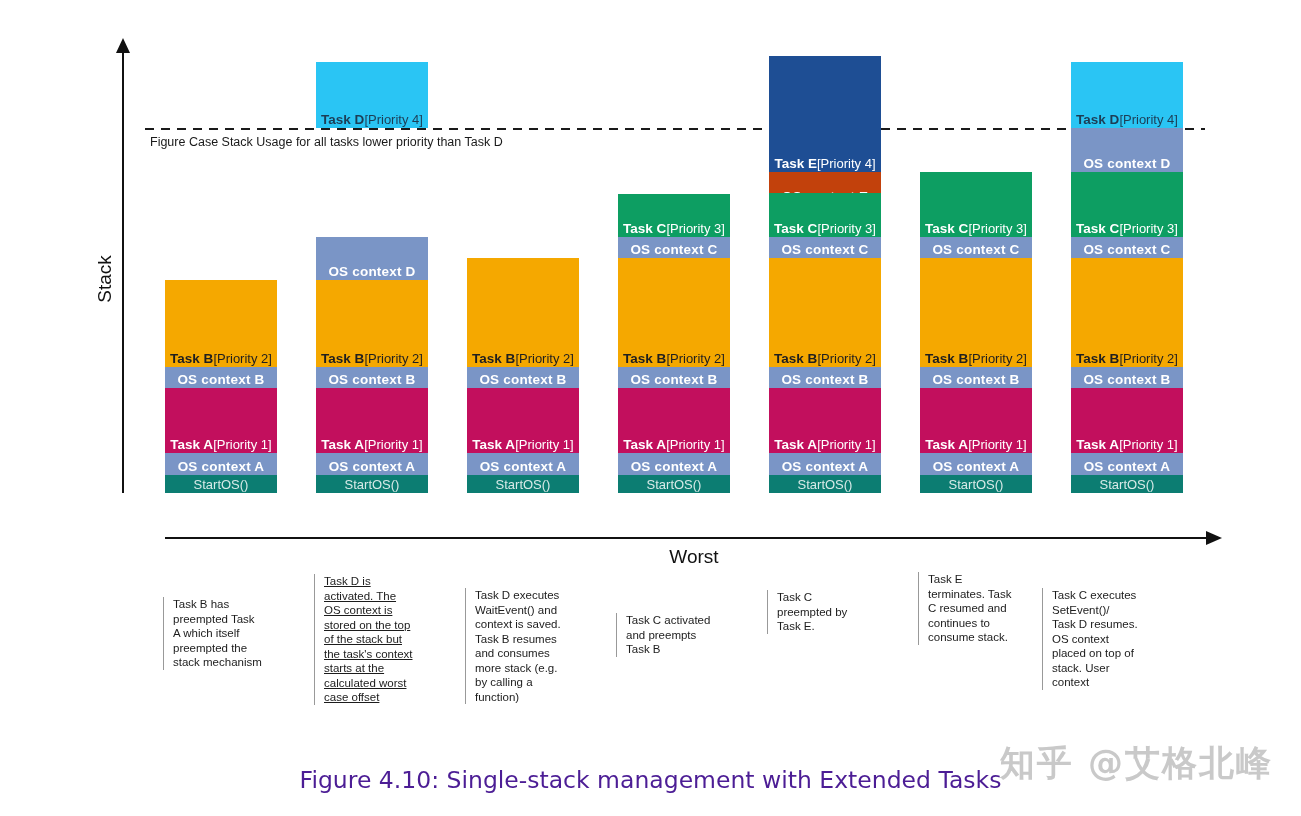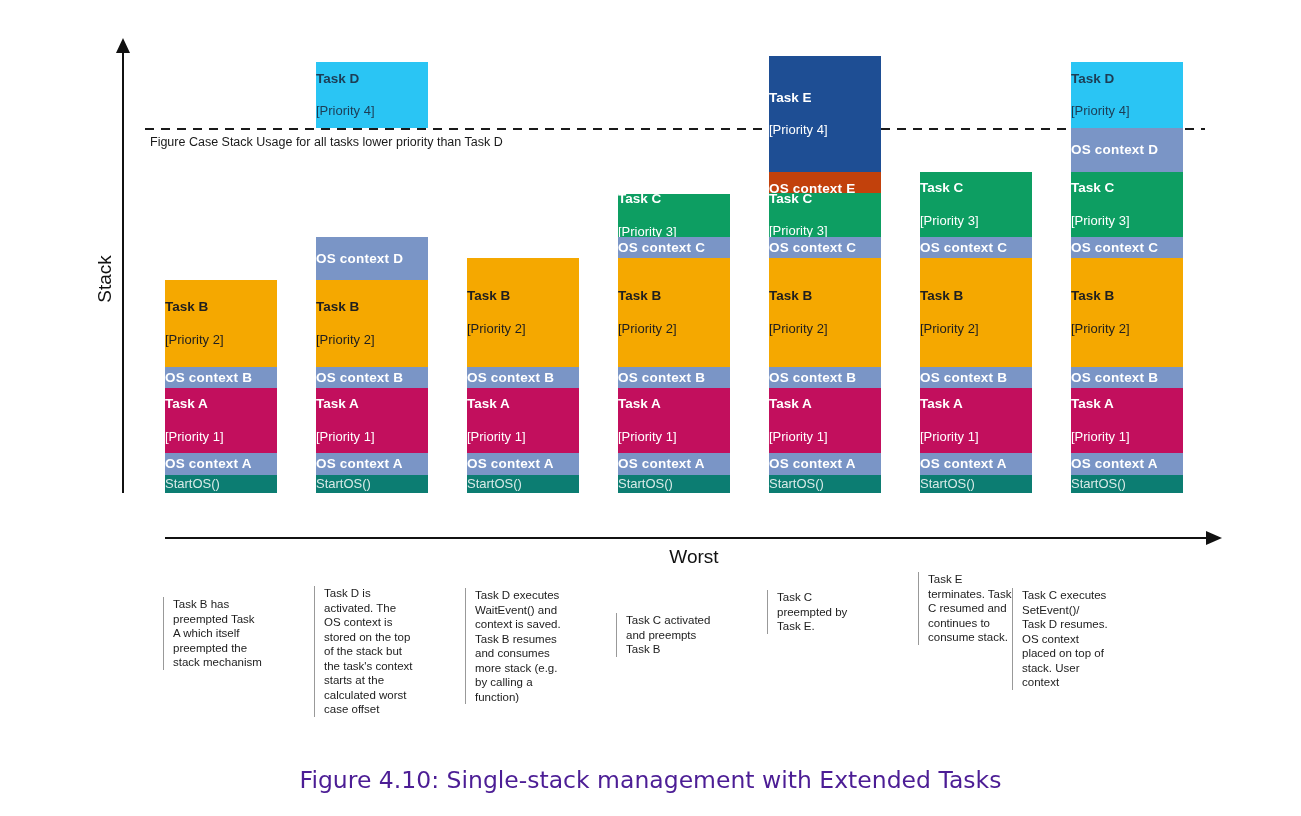--- a/index.html
+++ b/index.html
@@ -16,22 +16,22 @@
   .x-axis { position:absolute; left:165px; top:537px; width:1043px; height:2px; background:#111; z-index:3; }
   .x-arrow { position:absolute; left:1206px; top:531px; width:0; height:0;
     border-top:7px solid transparent; border-bottom:7px solid transparent; border-left:16px solid #111; z-index:3; }
   .x-label { position:absolute; left:649px; top:546px; width:90px; text-align:center;
     font-size:19px; color:#111; z-index:3; }
   
   .dashed { position:absolute; left:145px; top:128px; width:1060px; height:2px; z-index:1;
     background:repeating-linear-gradient(90deg,#1a1a1a 0 9px, transparent 9px 16px); }
   .dashed-label { position:absolute; left:150px; top:135px; font-size:12.5px; color:#1a1a1a; z-index:1; }
   
-  .segment { position:absolute; z-index:2; display:flex; flex-direction:column;
-    align-items:flex-start; justify-content:center; text-align:center; line-height:1.15; }
+  .segment { position:absolute; z-index:2; display:flex; flex-direction:row;
+    align-items:flex-end; justify-content:center; text-align:center; line-height:1.15; }
   .line1 { font-weight:700; font-size:13.5px; }
   .line2 { font-size:13px; margin-top:18px; }
   .c-task_a, .c-task_c, .c-task_e { color:#ffffff; }
   .c-task_b { color:#1f1f1f; }
   .c-task_d { color:#1d3d55; }
   .c-os { color:#ffffff; }
   .c-os .line1 { font-size:13.5px; letter-spacing:.2px; }
   .c-startos { color:#d8eae8; }
   .c-startos .line1 { font-weight:400; font-size:13px; }
   
@@ -227,21 +227,21 @@
       <div class="segment c-startos" style="left: 1071px; width: 112px; top: 475px; height: 18px; background: rgb(12, 125, 114);">
         <div class="line1">StartOS()</div>
       </div>
     </div>
   <div id="annotations-root">
       <div class="annotation" style="left: 163px; top: 597px;">Task B has
 preempted Task
 A which itself
 preempted the
 stack mechanism</div>
-      <div class="annotation" style="left: 314px; top: 586px;">Task D is
+      <div class="annotation" style="left: 314px; top: 574px; text-decoration: underline;">Task D is
 activated. The
 OS context is
 stored on the top
 of the stack but
 the task's context
 starts at the
 calculated worst
 case offset</div>
       <div class="annotation" style="left: 465px; top: 588px;">Task D executes
 WaitEvent() and
@@ -255,23 +255,24 @@
 and preempts
 Task B</div>
       <div class="annotation" style="left: 767px; top: 590px;">Task C
 preempted by
 Task E.</div>
       <div class="annotation" style="left: 918px; top: 572px;">Task E
 terminates. Task
 C resumed and
 continues to
 consume stack.</div>
-      <div class="annotation" style="left: 1012px; top: 588px;">Task C executes
+      <div class="annotation" style="left: 1042px; top: 588px;">Task C executes
 SetEvent()/
 Task D resumes.
 OS context
 placed on top of
 stack. User
 context</div>
     </div>
 
   <div class="caption">Figure 4.10: Single-stack management with Extended Tasks</div>
+  <div class="watermark">知乎 @艾格北峰</div>
 </div>
 
 </body></html>

